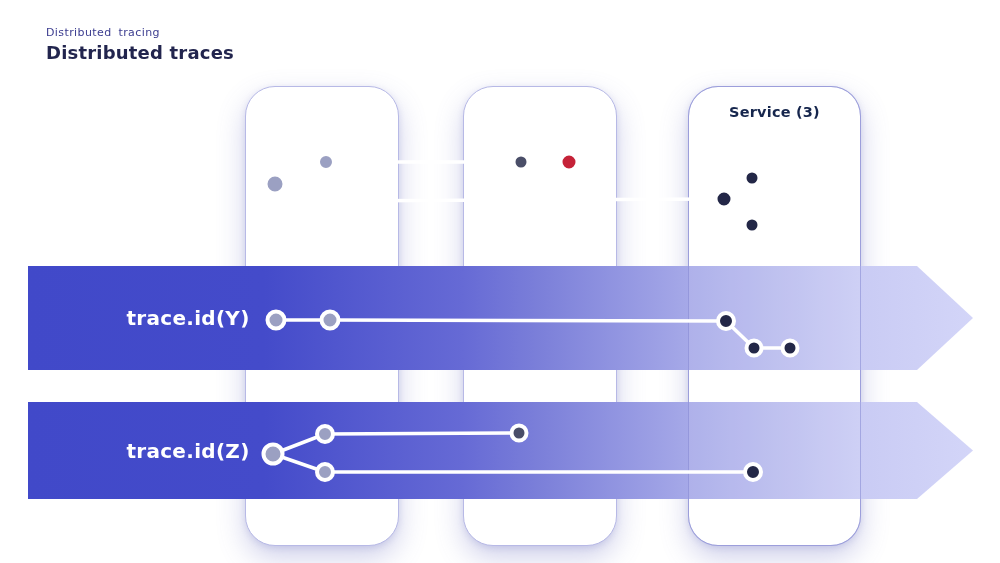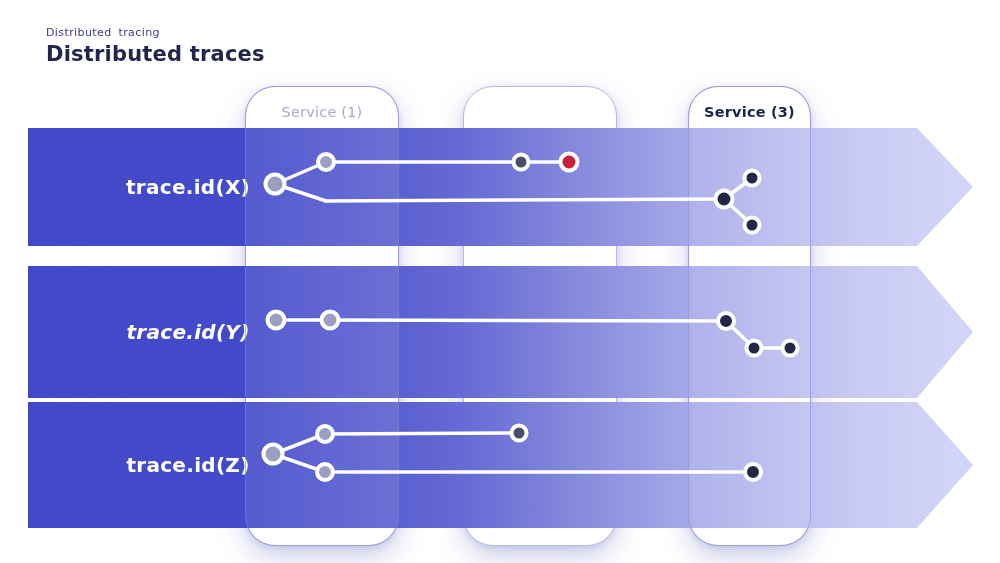--- a/index.html
+++ b/index.html
@@ -6,27 +6,27 @@
   body{
     width:1000px;height:563px;overflow:hidden;background:#ffffff;
     font-family:"DejaVu Sans","Liberation Sans",sans-serif;
     position:relative;
   }
   .stage{position:absolute;inset:0;}
 
   
   .header{position:absolute;left:46px;top:26px;}
   .eyebrow{font-size:11px;font-weight:500;color:#3b3c8f;letter-spacing:.4px;word-spacing:3px;}
-  .title{margin:3px 0 0 0;font-size:21px;font-weight:700;color:#22254e;letter-spacing:.2px;}
+  .title{margin:3px 0 0 0;font-size:18px;font-weight:700;color:#22254e;letter-spacing:.2px;}
 
   
   .col{position:absolute;top:86px;height:460px;border-radius:30px;box-sizing:border-box;}
   .col1{left:245px;width:154px;}
   .col2{left:463px;width:154px;}
-  .col3{left:688px;width:123px;}
+  .col3{left:688px;width:173px;}
   .col-under{
     background:#ffffff;
     border:1px solid #b7b9e6;
     box-shadow:0 12px 28px rgba(99,104,190,.30), 0 2px 6px rgba(99,104,190,.18);
   }
   .col-over{
     background:rgba(255,255,255,.10);
     border:1px solid rgba(128,131,208,.55);
     z-index:3;
   }
@@ -35,22 +35,22 @@
   }
   .col3 .col-label{font-weight:600;}
 
   
   .band{
     position:absolute;left:28px;width:945px;z-index:2;
     background:linear-gradient(90deg,#4149c9 0%,#444bca 25%,#666ad5 46%,#7b7fd9 54%,#a6a9e8 70%,#c9cbf4 88%,#d3d5f8 100%);
     clip-path:polygon(0 0, calc(100% - 56px) 0, 100% 50%, calc(100% - 56px) 100%, 0 100%);
   }
   .band-x{top:128px;height:118px;}
-  .band-y{top:266px;height:132px;font-style:italic;}
-  .band-z{top:402px;height:126px;}
+  .band-y{top:266px;height:104px;}
+  .band-z{top:402px;height:97px;}
   .band-label{
     position:absolute;left:80px;width:160px;top:50%;transform:translateY(-50%);
     text-align:center;color:#ffffff;font-size:20px;font-weight:600;letter-spacing:.3px;
   }
 
   
   #spans{position:absolute;inset:0;width:1000px;height:563px;z-index:4;}
   #spans line{stroke:#ffffff;stroke-width:3.5;stroke-linecap:round;}
   #spans circle{stroke:#ffffff;stroke-width:4;}
 </style>
@@ -61,33 +61,27 @@
 
   <div class="header">
     <div class="eyebrow">Distributed tracing</div>
     <h1 class="title">Distributed traces</h1>
   </div>
 
   <div class="col col-under col1"></div>
   <div class="col col-under col2"></div>
   <div class="col col-under col3"></div>
 
-  <div class="band band-x">
-    <span class="band-label">trace.id(X)</span>
-  </div>
   <div class="band band-y">
     <span class="band-label">trace.id(Y)</span>
   </div>
   <div class="band band-z">
     <span class="band-label">trace.id(Z)</span>
   </div>
 
-  <div class="col col-over col1">
-    <div class="col-label" style="color: rgb(168, 170, 198);">Service (1)</div>
-  </div>
   <div class="col col-over col3">
     <div class="col-label" style="color: rgb(22, 38, 77);">Service (3)</div>
   </div>
 
   <svg id="spans" viewBox="0 0 1000 563">
       <line x1="275" y1="184" x2="326" y2="162"></line>
       <line x1="326" y1="162" x2="521" y2="162"></line>
       <line x1="521" y1="162" x2="569" y2="162"></line>
       <line x1="275" y1="184" x2="326" y2="201"></line>
       <line x1="326" y1="201" x2="724" y2="199"></line>

